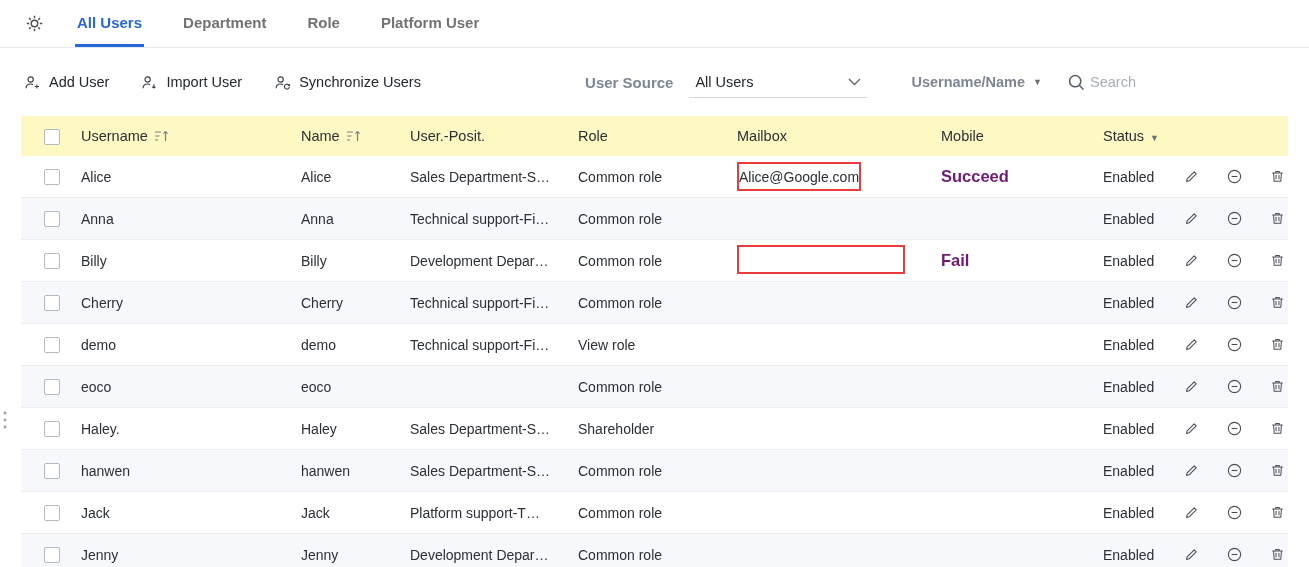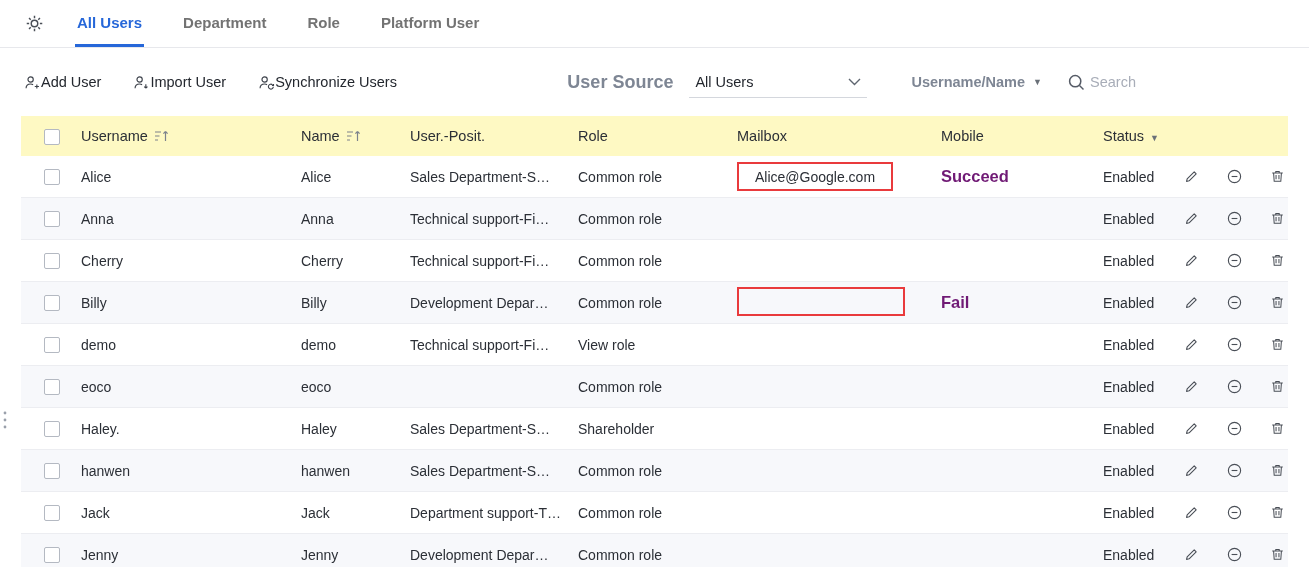--- a/index.html
+++ b/index.html
@@ -8,41 +8,41 @@
 
   
   .tabbar{display:flex;align-items:stretch;height:48px;border-bottom:1px solid #e7e8ec;padding-left:24px}
   .gearbtn{display:flex;align-items:center;margin-right:30px;background:none;border:none;cursor:pointer}
   .tabs{display:flex;gap:37px;height:100%}
   .tab{display:flex;align-items:center;font-size:15px;font-weight:bold;color:#737373;cursor:pointer;border-bottom:3px solid transparent;padding:0 2px}
   .tab.active{color:#2667d9;border-bottom-color:#2667d9}
 
   
   .toolbar{display:flex;align-items:center;height:68px;padding:0 24px}
-  .tbtn{display:flex;align-items:center;font-size:14.5px;color:#23272e;cursor:pointer;background:none;border:none;margin-right:32px;font-family:inherit}
-  .us-label{font-weight:bold;color:#7e8694;font-size:18px;margin-left:auto}
+  .tbtn{display:flex;align-items:center;gap:8px;font-size:14.5px;color:#23272e;cursor:pointer;background:none;border:none;margin-right:32px;font-family:inherit}
+  .us-label{font-weight:bold;color:#7e8694;font-size:15px;margin-left:auto}
   .dropdown{display:flex;align-items:center;justify-content:space-between;width:178px;border-bottom:1px solid #d4d7dd;padding:7px 6px;margin-left:16px;font-size:14.5px;cursor:pointer;color:#23272e}
   .unfilter{display:flex;align-items:center;gap:8px;font-weight:bold;color:#7e8694;font-size:14.5px;margin-left:44px;cursor:pointer;background:none;border:none;font-family:inherit}
   .tri{font-size:9px;color:#6a7078}
   .search{display:flex;align-items:center;gap:5px;margin-left:26px}
   .search input{border:none;outline:none;font-size:14.5px;width:195px;color:#333;font-family:inherit;background:transparent}
   .search input::placeholder{color:#a8adb8}
 
   
   .tablewrap{margin:0 21px}
   table{width:1267px;border-collapse:collapse;table-layout:fixed}
   thead th{background:#fef9c3;height:40px;text-align:left;font-size:14.5px;font-weight:normal;color:#2b2f36;white-space:nowrap}
   tbody td{height:41px;border-bottom:1px solid #ecedf1;font-size:14px;color:#2b2f36;overflow:hidden;white-space:nowrap}
   tbody tr:nth-child(even){background:#f7f8fb}
   .cbcell{padding-left:23px;width:60px}
   .cb{width:16px;height:16px;border:1px solid #b4b9c2;border-radius:2px;background:#fff;display:inline-block;vertical-align:middle;cursor:pointer}
   .sorticon{margin-left:6px;vertical-align:-2px;cursor:pointer}
   .htri{margin-left:6px;cursor:pointer}
 
-  .redbox{display:inline-flex;align-items:center;border:2px solid #e93a3c;padding:3px 16px;min-height:29px}
+  .redbox{display:inline-flex;align-items:center;border:2px solid #e93a3c;padding:3px 0;min-height:29px}
   .redbox.empty{width:168px}
   .annot{color:#701a75;font-weight:bold;font-size:16.5px}
 
   .actions{display:flex;align-items:center;gap:26px;height:41px;padding-right:6px}
   .iconbtn{background:none;border:none;cursor:pointer;padding:0;display:flex;align-items:center}
   .ic{width:17px;height:17px}
 
   .handle{position:absolute;left:2px;top:410px;color:#9aa0ab}
 </style>
 </head>
@@ -217,57 +217,57 @@
                 <svg class="ic" viewBox="0 0 20 20">
                   <path d="M3.8 5.8h12.4M8 5.8V4.2h4v1.6M5.4 5.8l.7 9.8h7.8l.7-9.8M8.3 8.3v4.9M11.7 8.3v4.9" fill="none" stroke="#4a4f57" stroke-width="1.2"></path>
                 </svg>
               </button>
       </div>
           </td>
     </tr>
 
     <tr>
       <td class="cbcell"><span class="cb"></span></td>
+      <td>Billy</td>
+      <td>Billy</td>
+      <td>Development Depar…</td>
+      <td>Common role</td>
+      <td><span class="redbox empty"></span></td>
+      <td><span class="annot">Fail</span></td>
+      <td>Enabled</td>
+      <td>
+            <div class="actions">
+        <button class="iconbtn">
+                <svg class="ic" viewBox="0 0 20 20">
+                  <path d="M4.2 15.8l.7-3 8.3-8.3 2.3 2.3-8.3 8.3-3 .7z" fill="none" stroke="#4a4f57" stroke-width="1.3" stroke-linejoin="round"></path>
+                </svg>
+              </button>
+        <button class="iconbtn">
+                <svg class="ic" viewBox="0 0 20 20">
+                  <circle cx="10" cy="10" r="7.2" fill="none" stroke="#4a4f57" stroke-width="1.3"></circle>
+                  <path d="M6.6 10h6.8" stroke="#4a4f57" stroke-width="1.3"></path>
+                </svg>
+              </button>
+        <button class="iconbtn">
+                <svg class="ic" viewBox="0 0 20 20">
+                  <path d="M3.8 5.8h12.4M8 5.8V4.2h4v1.6M5.4 5.8l.7 9.8h7.8l.7-9.8M8.3 8.3v4.9M11.7 8.3v4.9" fill="none" stroke="#4a4f57" stroke-width="1.2"></path>
+                </svg>
+              </button>
+      </div>
+          </td>
+    </tr>
+
+    <tr>
+      <td class="cbcell"><span class="cb"></span></td>
       <td>Cherry</td>
       <td>Cherry</td>
       <td>Technical support-Fi…</td>
       <td>Common role</td>
       <td></td>
       <td><span class="annot"></span></td>
-      <td>Enabled</td>
-      <td>
-            <div class="actions">
-        <button class="iconbtn">
-                <svg class="ic" viewBox="0 0 20 20">
-                  <path d="M4.2 15.8l.7-3 8.3-8.3 2.3 2.3-8.3 8.3-3 .7z" fill="none" stroke="#4a4f57" stroke-width="1.3" stroke-linejoin="round"></path>
-                </svg>
-              </button>
-        <button class="iconbtn">
-                <svg class="ic" viewBox="0 0 20 20">
-                  <circle cx="10" cy="10" r="7.2" fill="none" stroke="#4a4f57" stroke-width="1.3"></circle>
-                  <path d="M6.6 10h6.8" stroke="#4a4f57" stroke-width="1.3"></path>
-                </svg>
-              </button>
-        <button class="iconbtn">
-                <svg class="ic" viewBox="0 0 20 20">
-                  <path d="M3.8 5.8h12.4M8 5.8V4.2h4v1.6M5.4 5.8l.7 9.8h7.8l.7-9.8M8.3 8.3v4.9M11.7 8.3v4.9" fill="none" stroke="#4a4f57" stroke-width="1.2"></path>
-                </svg>
-              </button>
-      </div>
-          </td>
-    </tr>
-
-    <tr>
-      <td class="cbcell"><span class="cb"></span></td>
-      <td>Billy</td>
-      <td>Billy</td>
-      <td>Development Depar…</td>
-      <td>Common role</td>
-      <td><span class="redbox empty"></span></td>
-      <td><span class="annot">Fail</span></td>
       <td>Enabled</td>
       <td>
             <div class="actions">
         <button class="iconbtn">
                 <svg class="ic" viewBox="0 0 20 20">
                   <path d="M4.2 15.8l.7-3 8.3-8.3 2.3 2.3-8.3 8.3-3 .7z" fill="none" stroke="#4a4f57" stroke-width="1.3" stroke-linejoin="round"></path>
                 </svg>
               </button>
         <button class="iconbtn">
                 <svg class="ic" viewBox="0 0 20 20">
@@ -405,21 +405,21 @@
                 </svg>
               </button>
       </div>
           </td>
     </tr>
 
     <tr>
       <td class="cbcell"><span class="cb"></span></td>
       <td>Jack</td>
       <td>Jack</td>
-      <td>Department support-T…</td>
+      <td>Platform support-T…</td>
       <td>Common role</td>
       <td></td>
       <td><span class="annot"></span></td>
       <td>Enabled</td>
       <td>
             <div class="actions">
         <button class="iconbtn">
                 <svg class="ic" viewBox="0 0 20 20">
                   <path d="M4.2 15.8l.7-3 8.3-8.3 2.3 2.3-8.3 8.3-3 .7z" fill="none" stroke="#4a4f57" stroke-width="1.3" stroke-linejoin="round"></path>
                 </svg>

